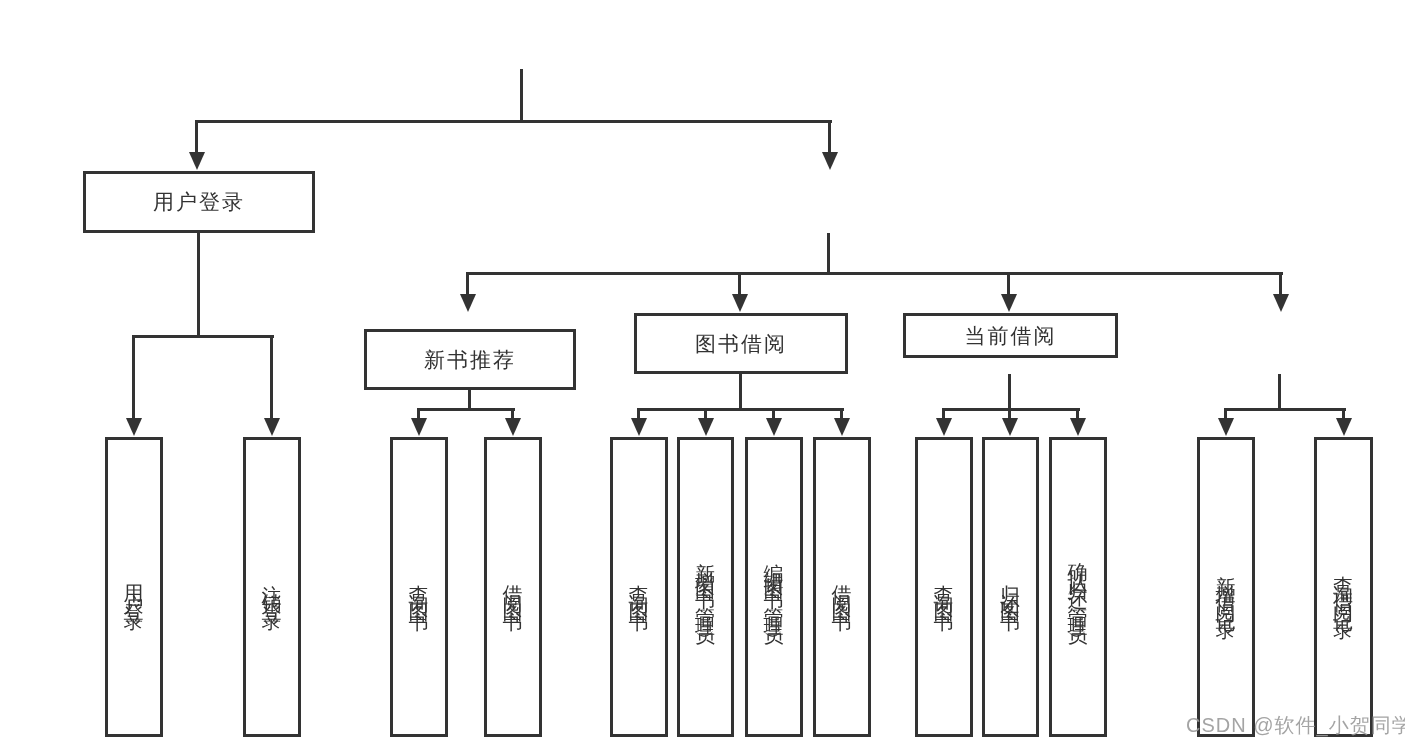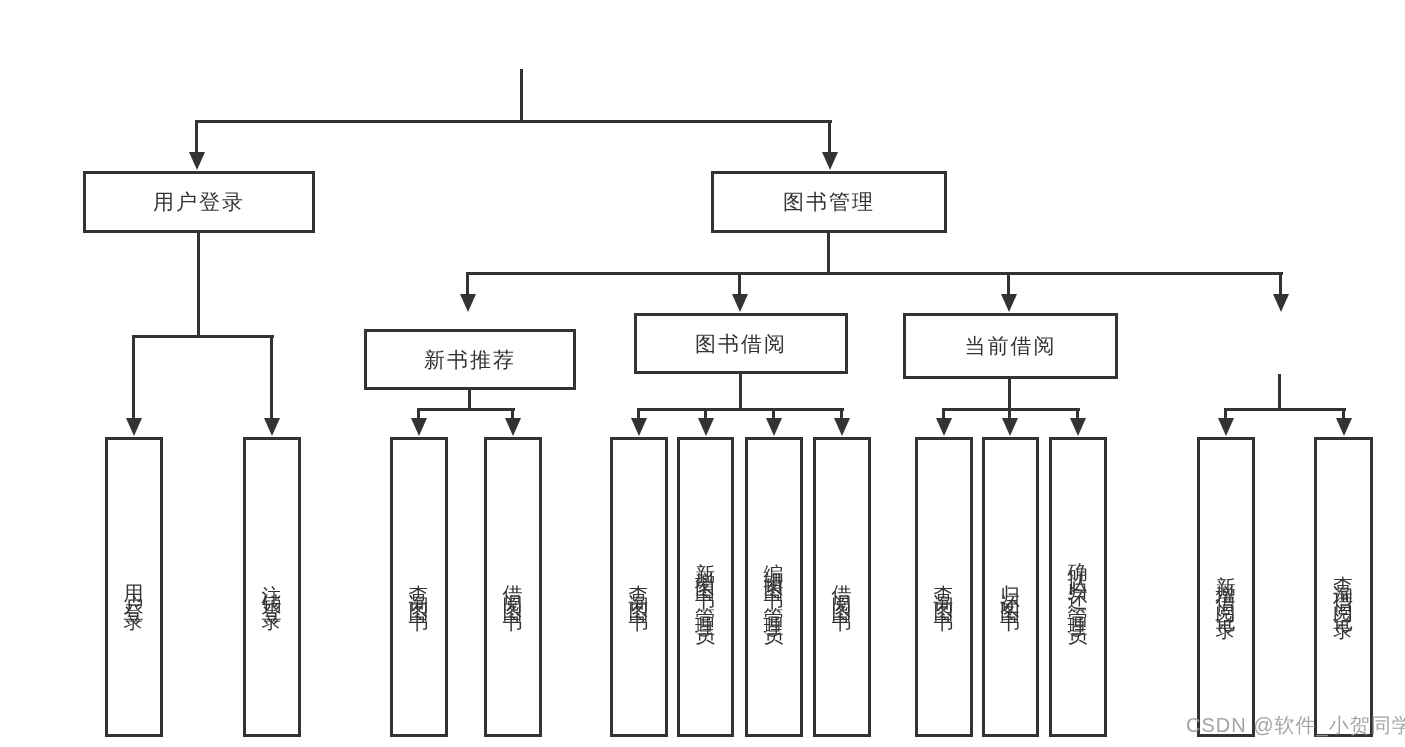--- a/index.html
+++ b/index.html
@@ -119,31 +119,28 @@
   <div class="hline" style="left:1224px; top:408px; width:122px;"></div>
   <div class="vline" style="left:1224px; top:408px; height:12px;"></div>
   <div class="vline" style="left:1342px; top:408px; height:12px;"></div>
   <div class="arrow" style="left:1218px; top:418px;"></div>
   <div class="arrow" style="left:1336px; top:418px;"></div>
 
 
   <div class="box h" style="left:83px; top:171px; width:232px; height:62px;">
     <span>用户登录</span>
   </div>
-  <div class="box h" style="left:711px; top:171px; width:236px; height:62px;">
-    <span>图书管理</span>
-  </div>
 
   <div class="box h" style="left:364px; top:329px; width:212px; height:61px;">
     <span>新书推荐</span>
   </div>
   <div class="box h" style="left:634px; top:313px; width:214px; height:61px;">
     <span>图书借阅</span>
   </div>
-  <div class="box h" style="left:903px; top:313px; width:215px; height:66px;">
+  <div class="box h" style="left:903px; top:313px; width:215px; height:45px;">
     <span>当前借阅</span>
   </div>
 
   <div class="box v" style="left:105px; top:437px; width:58px; height:300px;">
     <span>用户登录</span>
   </div>
   <div class="box v" style="left:243px; top:437px; width:58px; height:300px;">
     <span>注销登录</span>
   </div>
 

